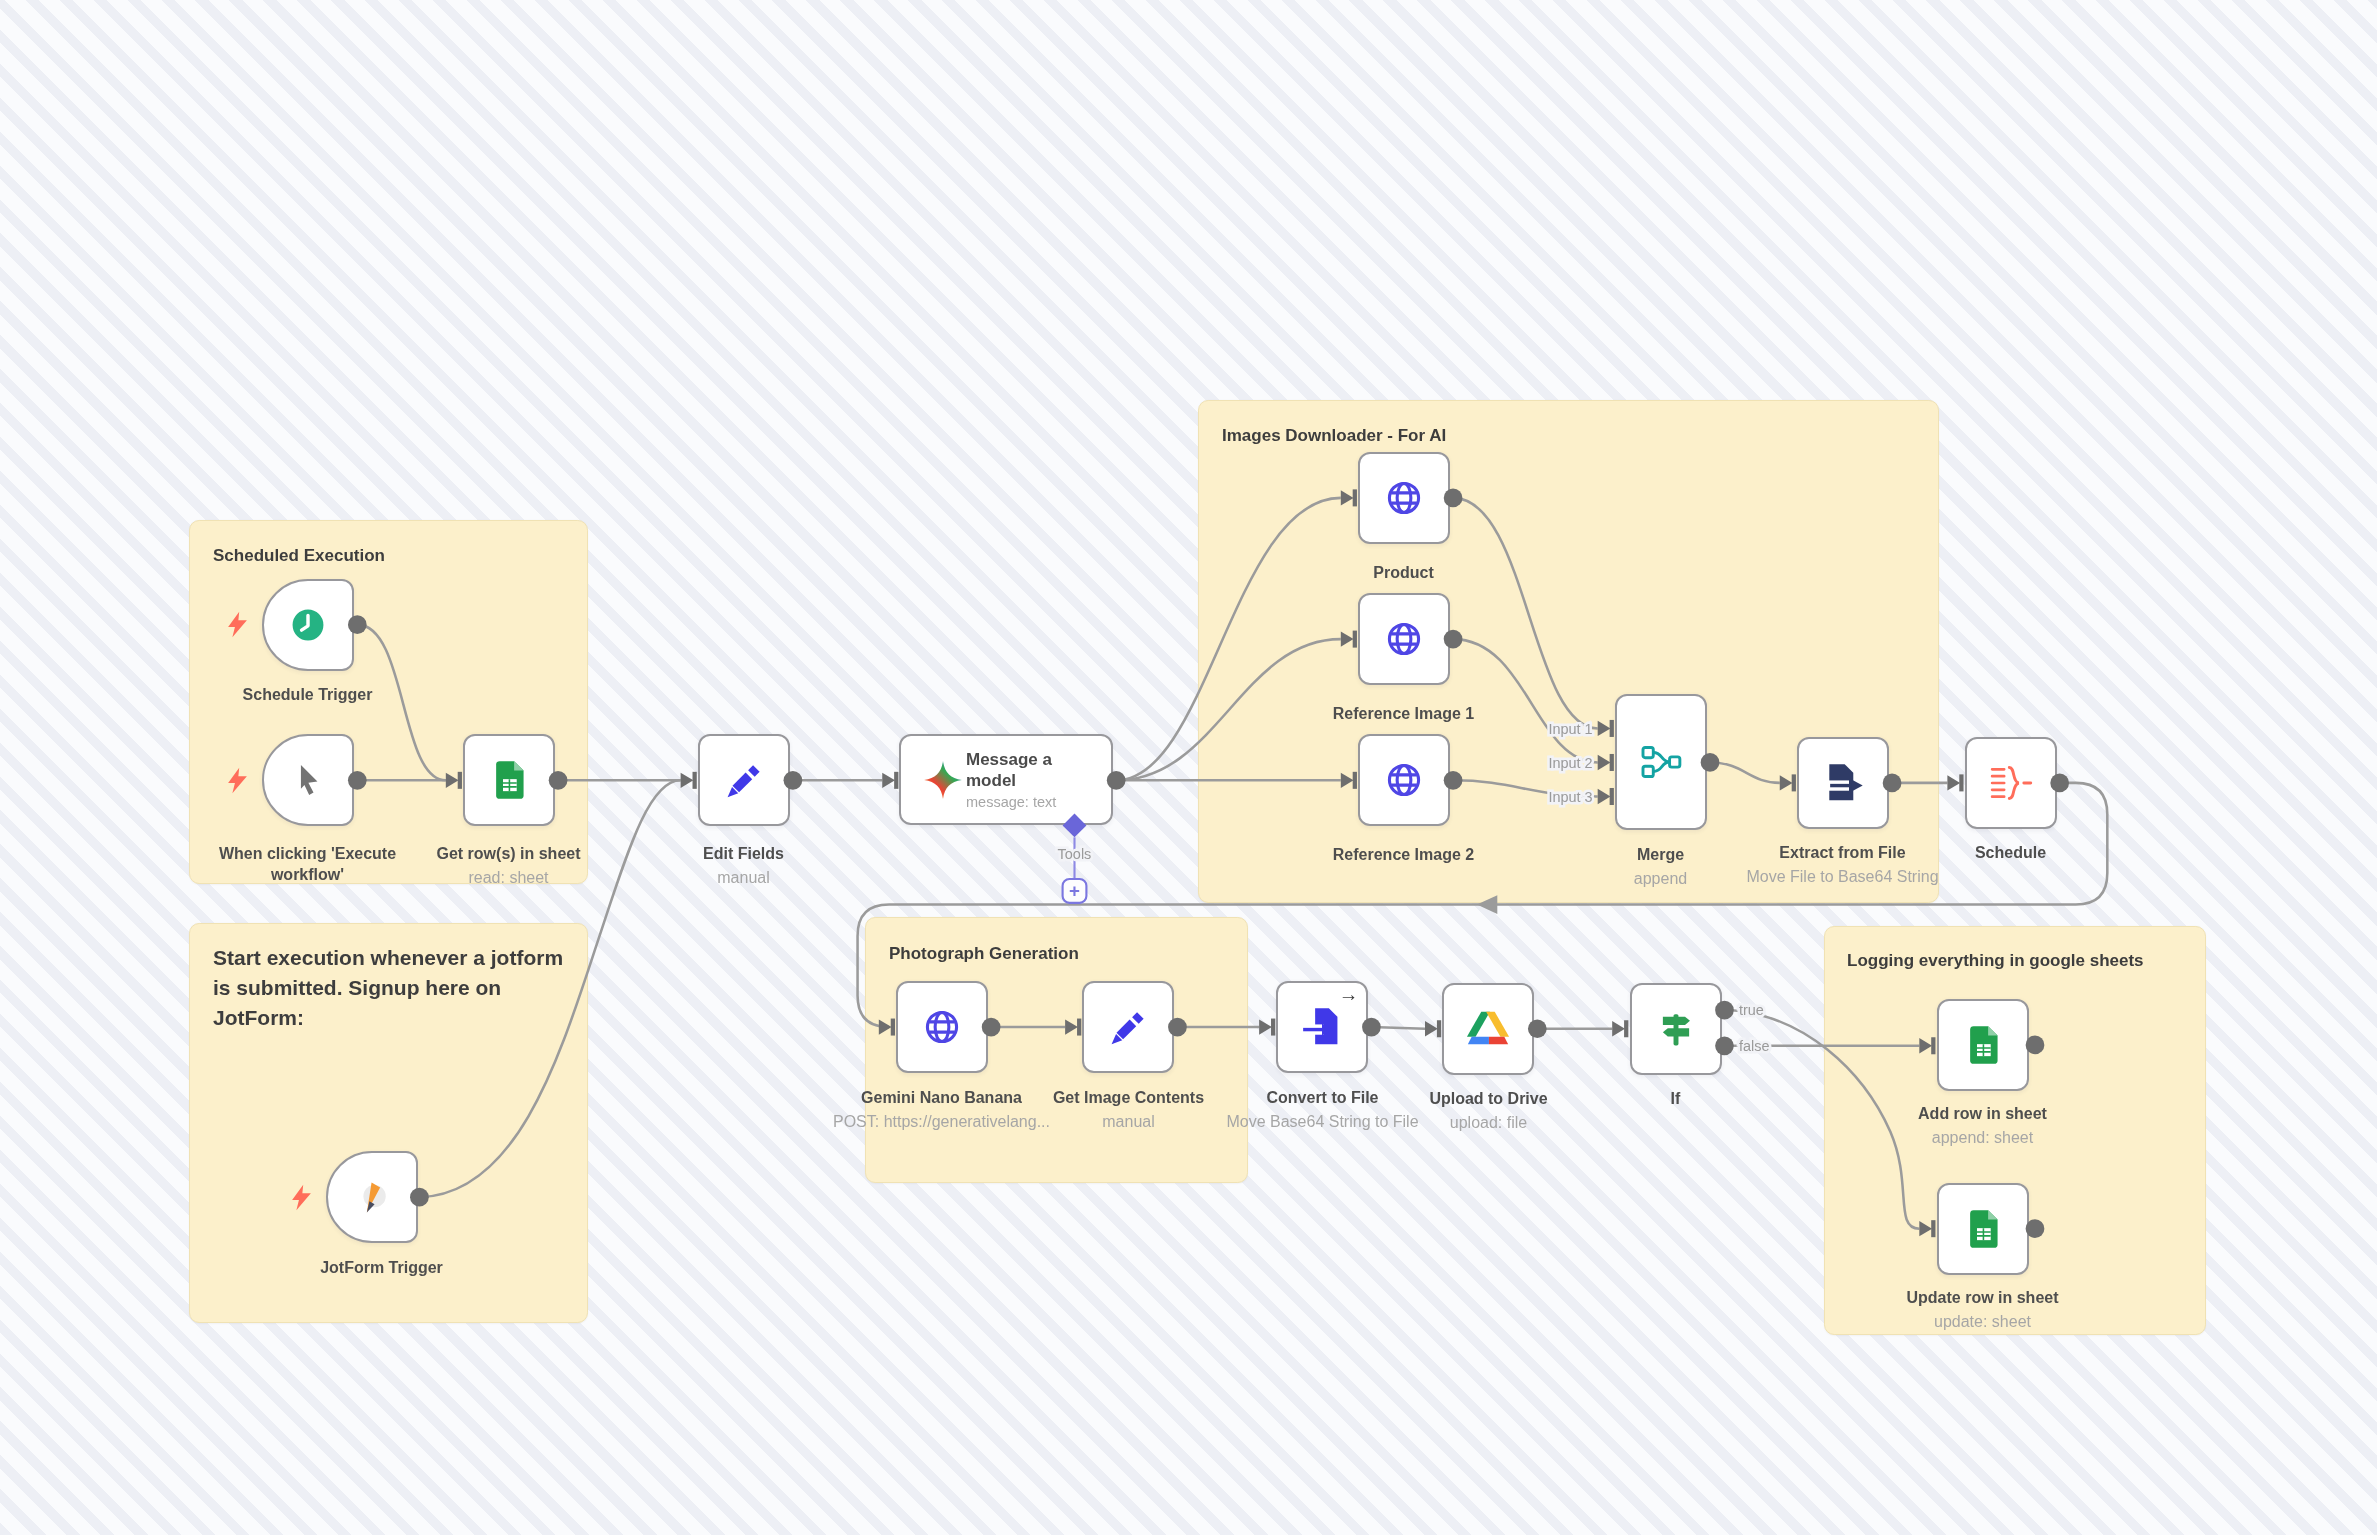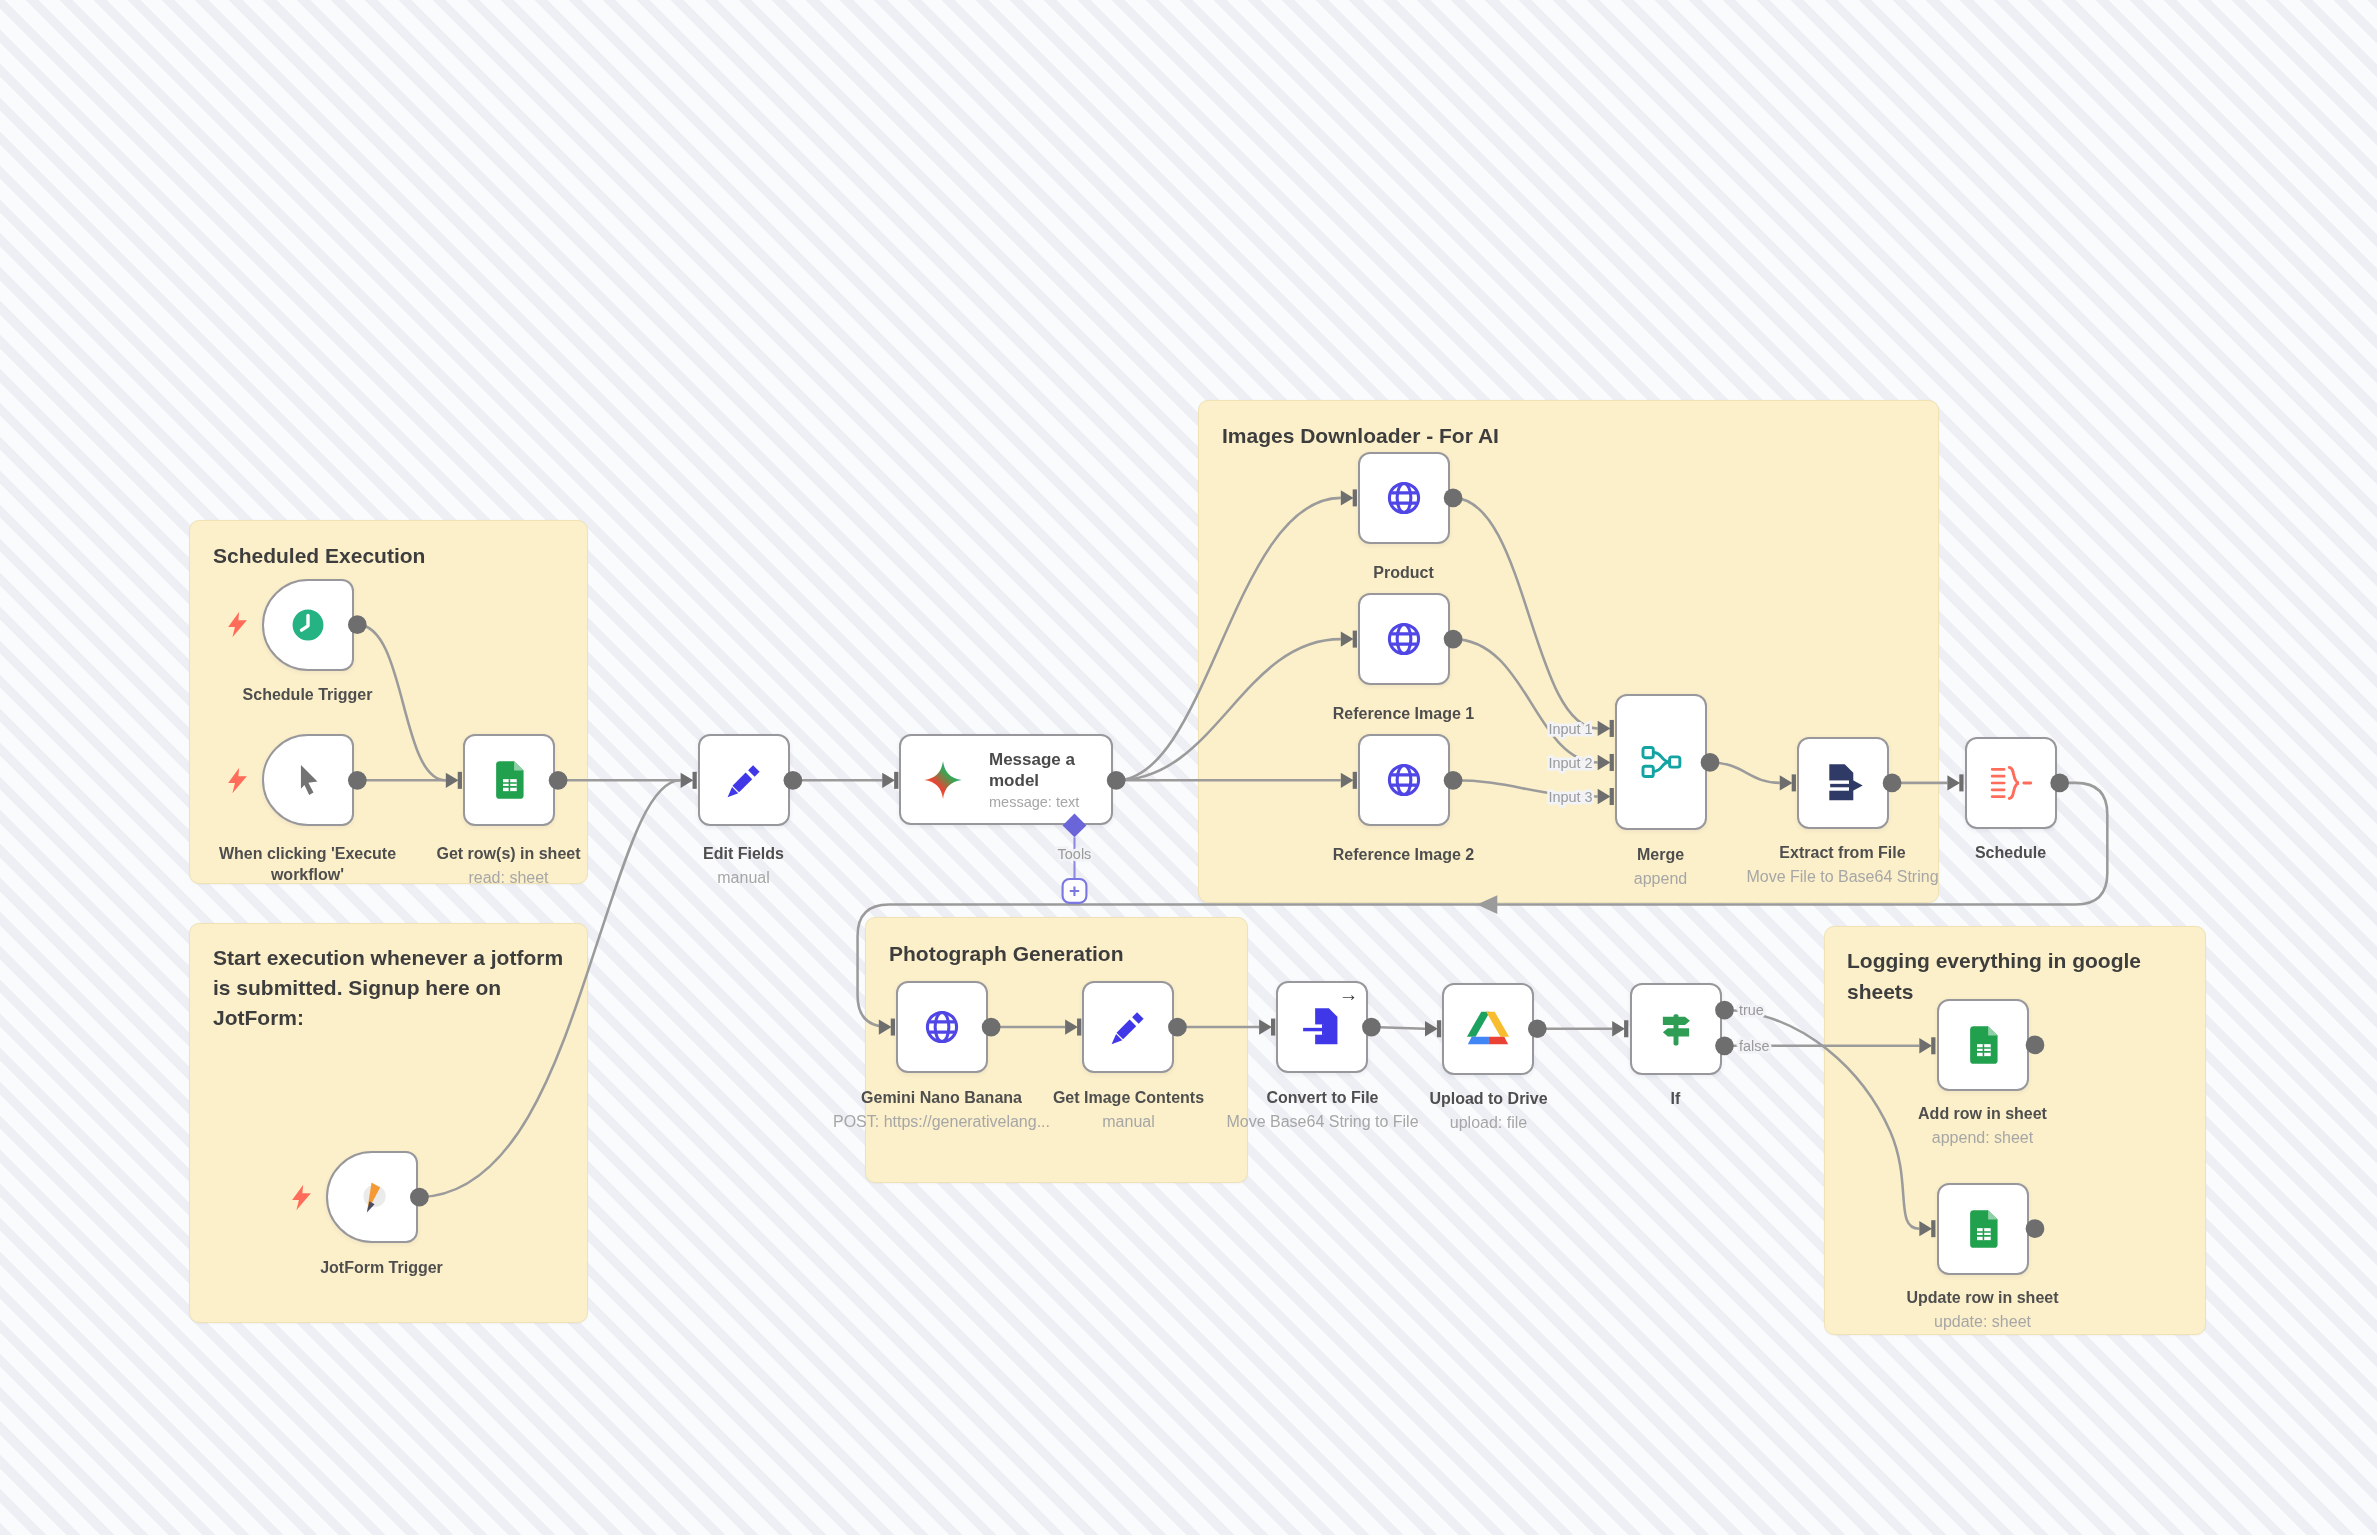--- a/index.html
+++ b/index.html
@@ -11,35 +11,35 @@
   #canvas{
     position:relative;width:2377px;height:1536px;
     background:repeating-linear-gradient(45deg,#edeff5 0px,#edeff5 9.4px,#fafbfd 9.4px,#fafbfd 24px);
   }
   
   .sticky{
     position:absolute;background:#fcf0cb;border:0.9px solid #f0e2b4;border-radius:10.2px;
     box-shadow:0 0.9px 1.7px rgba(0,0,0,.04);
   }
   .sticky-title{
-    position:absolute;font-size:21px;font-weight:700;color:#3d3d3d;line-height:31px;
+    position:absolute;font-size:17px;font-weight:700;color:#3d3d3d;line-height:31px;
   }
   .note-text{position:absolute;font-size:21px;font-weight:700;color:#3d3d3d;line-height:30px;}
   .note-link{position:absolute;font-size:21px;font-weight:700;color:#ff6450;line-height:30px;word-break:break-all;}
   
   .node{
     position:absolute;width:92px;height:92px;background:#ffffff;
     border:2.1px solid #98989c;border-radius:12px;
     display:flex;align-items:center;justify-content:center;
     box-shadow:0 1.7px 4.3px rgba(60,60,80,.07);box-sizing:border-box;
   }
   .node--trigger{border-radius:46px 12px 12px 46px;}
   .node--wide{width:214px;height:91px;justify-content:flex-start;}
   .node--tall{height:136px;}
-  .mm-text{margin-left:23px;}
+  .mm-text{margin-left:0;}
   .mm-title{font-size:17px;font-weight:700;color:#4a4a4a;line-height:21px;}
   .mm-sub{font-size:14.5px;color:#a6a6a6;margin-top:2.6px;}
   .corner-arrow{position:absolute;top:1.7px;right:7.7px;font-size:19.6px;font-weight:700;color:#3c3c3c;line-height:19.6px;}
   
   .nlabel{
     position:absolute;width:255px;text-align:center;
     font-size:16px;font-weight:700;color:#4e4e4e;line-height:21px;
   }
   .nlabel.narrow{width:221px;}
   .nsub{font-size:16px;font-weight:400;color:#a6a6a6;margin-top:3.4px;}

